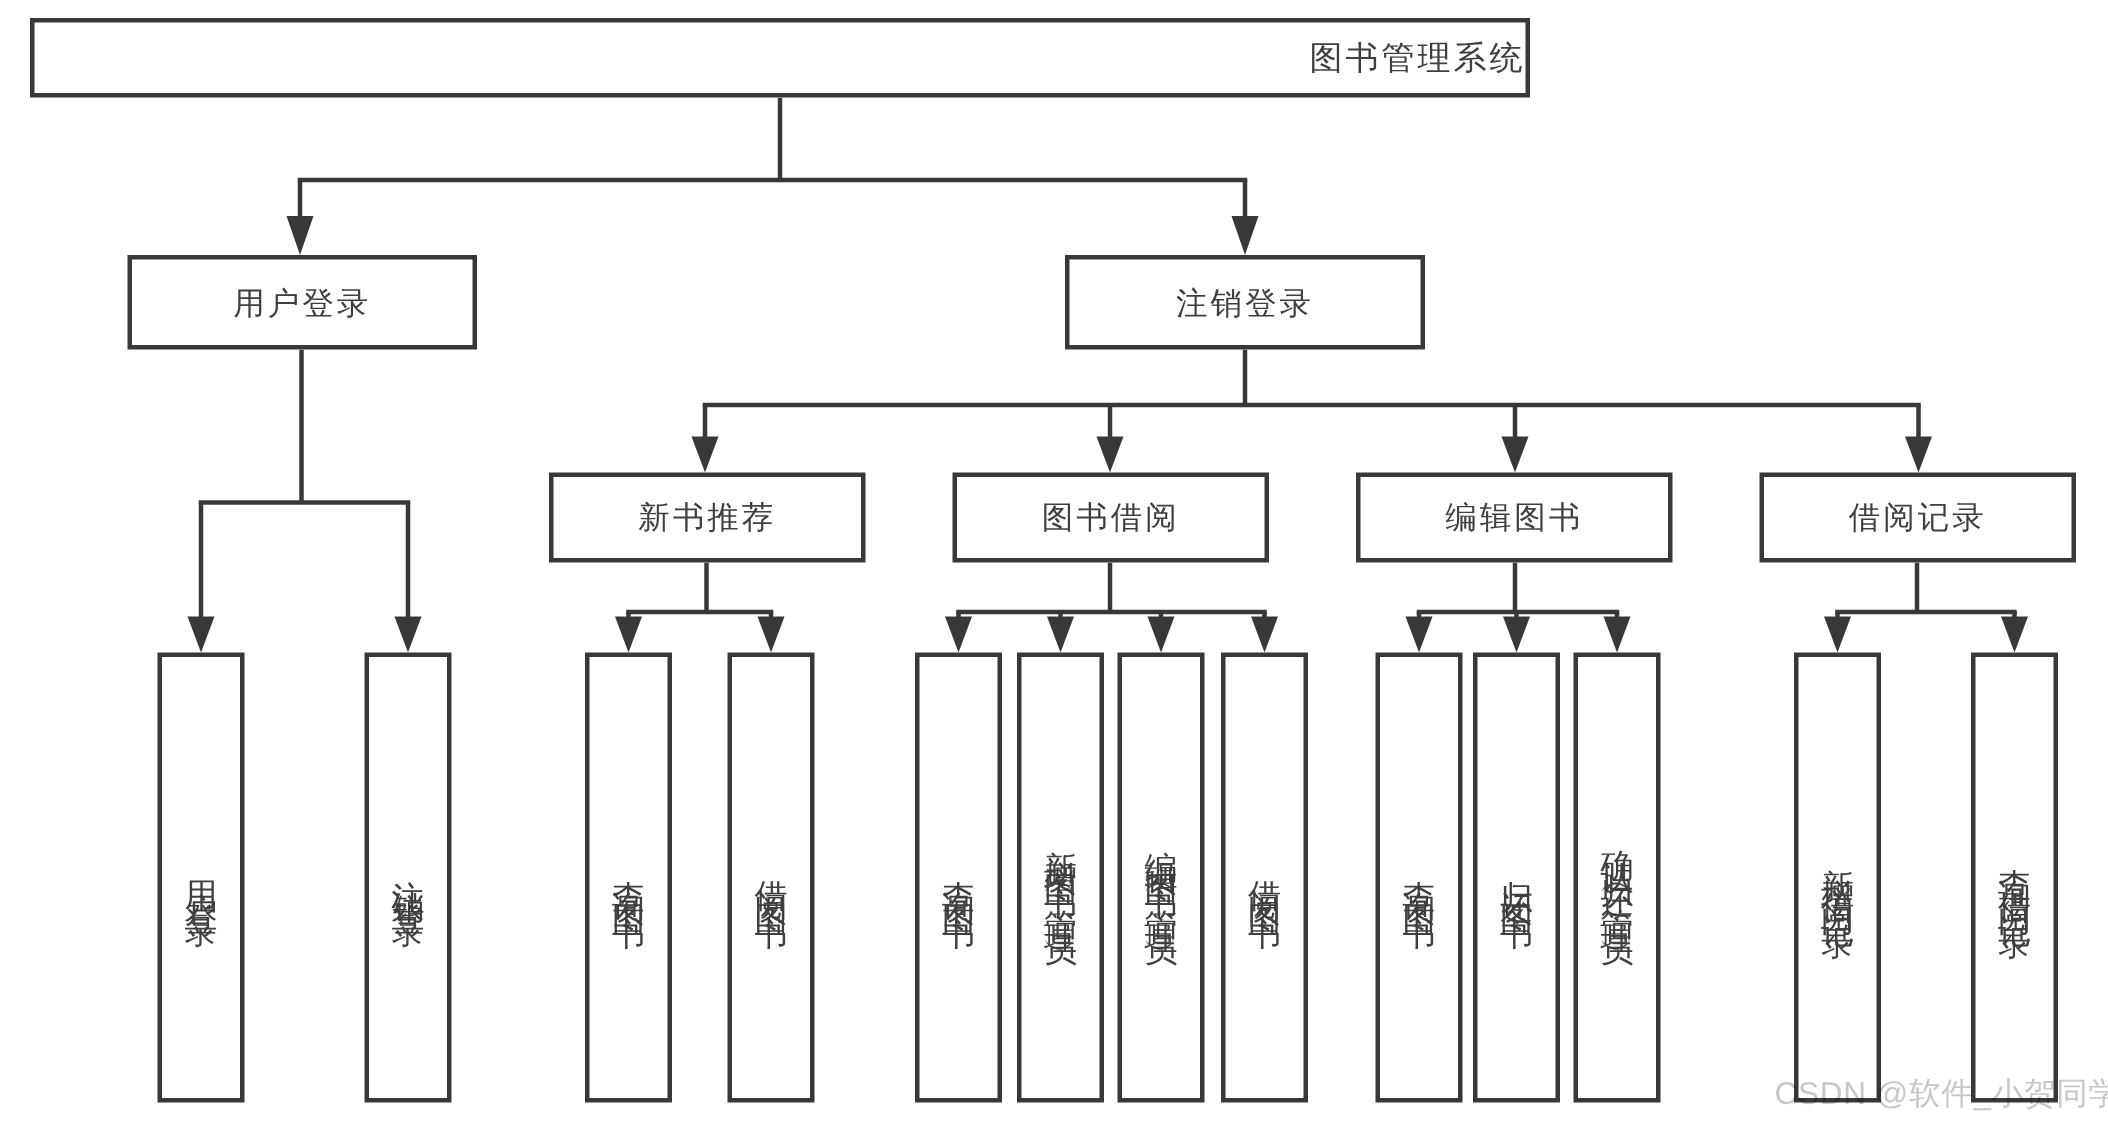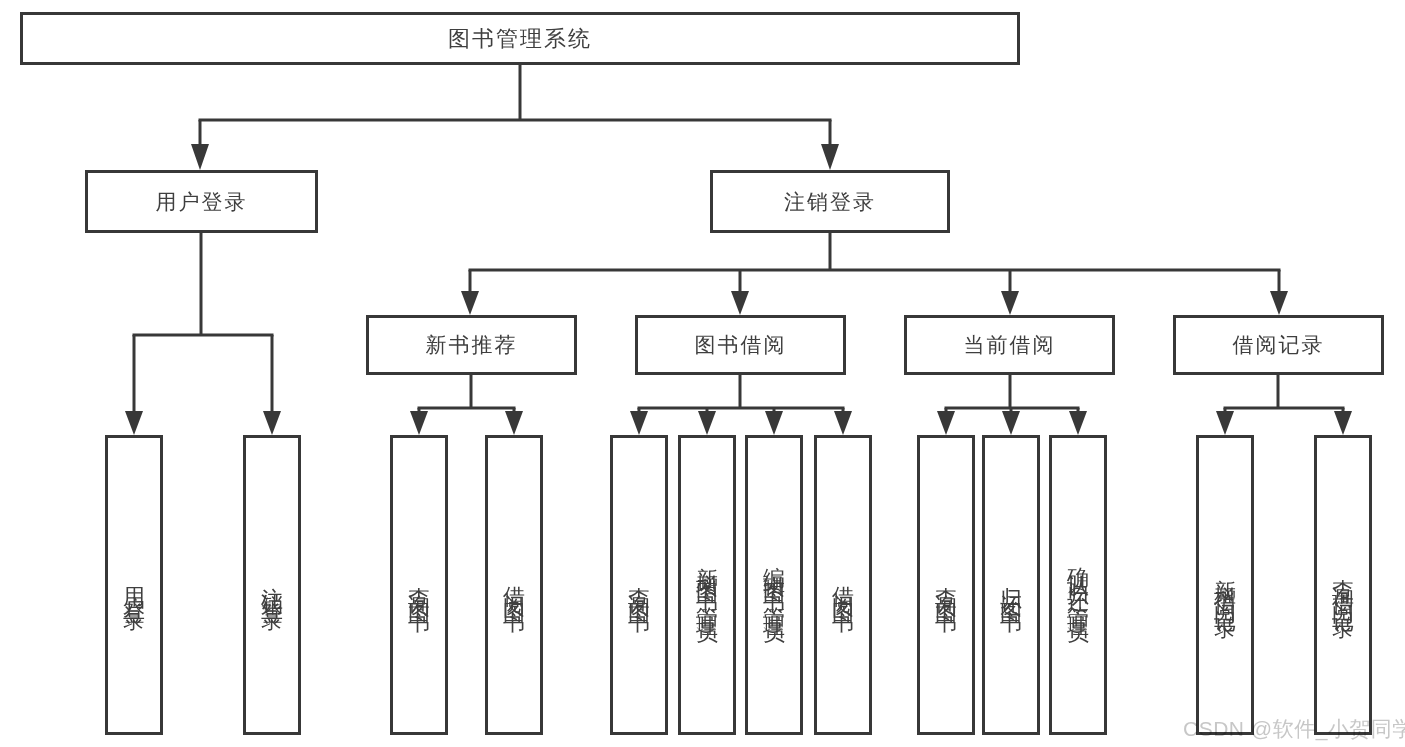--- a/index.html
+++ b/index.html
@@ -22,21 +22,21 @@
     background: var(--box-bg);
     border: 3px solid var(--line);
     display: flex;
     align-items: center;
     justify-content: center;
     color: var(--text);
     z-index: 2;
     text-align: center;
   }
   .h-label { font-size: 21px; letter-spacing: 2px; white-space: nowrap; }
-  .root-box  { left: 20px;  top: 12px;  width: 1000px; height: 53px; }
+  .root-box  { left: 20px;  top: 12px;  width: 1000px; height: 53px; justify-content: flex-end; }
   .root-box .h-label { font-size: 22px; }
 
   .l2a { left: 85px;  top: 170px; width: 233px; height: 63px; }
   .l2b { left: 710px; top: 170px; width: 240px; height: 63px; }
 
   .l3 { top: 315px; height: 60px; width: 211px; }
   .l3a { left: 366px; }
   .l3b { left: 635px; }
   .l3c { left: 904px; }
   .l3d { left: 1173px; }
@@ -152,21 +152,21 @@
     <span class="h-label">注销登录</span>
   </div>
 
   <div class="box l3 l3b">
     <span class="h-label">图书借阅</span>
   </div>
   <div class="box l3 l3a">
     <span class="h-label">新书推荐</span>
   </div>
   <div class="box l3 l3c">
-    <span class="h-label">当前借阅</span>
+    <span class="h-label">编辑图书</span>
   </div>
   <div class="box l3 l3d">
     <span class="h-label">借阅记录</span>
   </div>
 
   <div class="box leaf pA1">
     <span class="v-label">用户登录</span>
   </div>
   <div class="box leaf pA2">
     <span class="v-label">注销登录</span>

